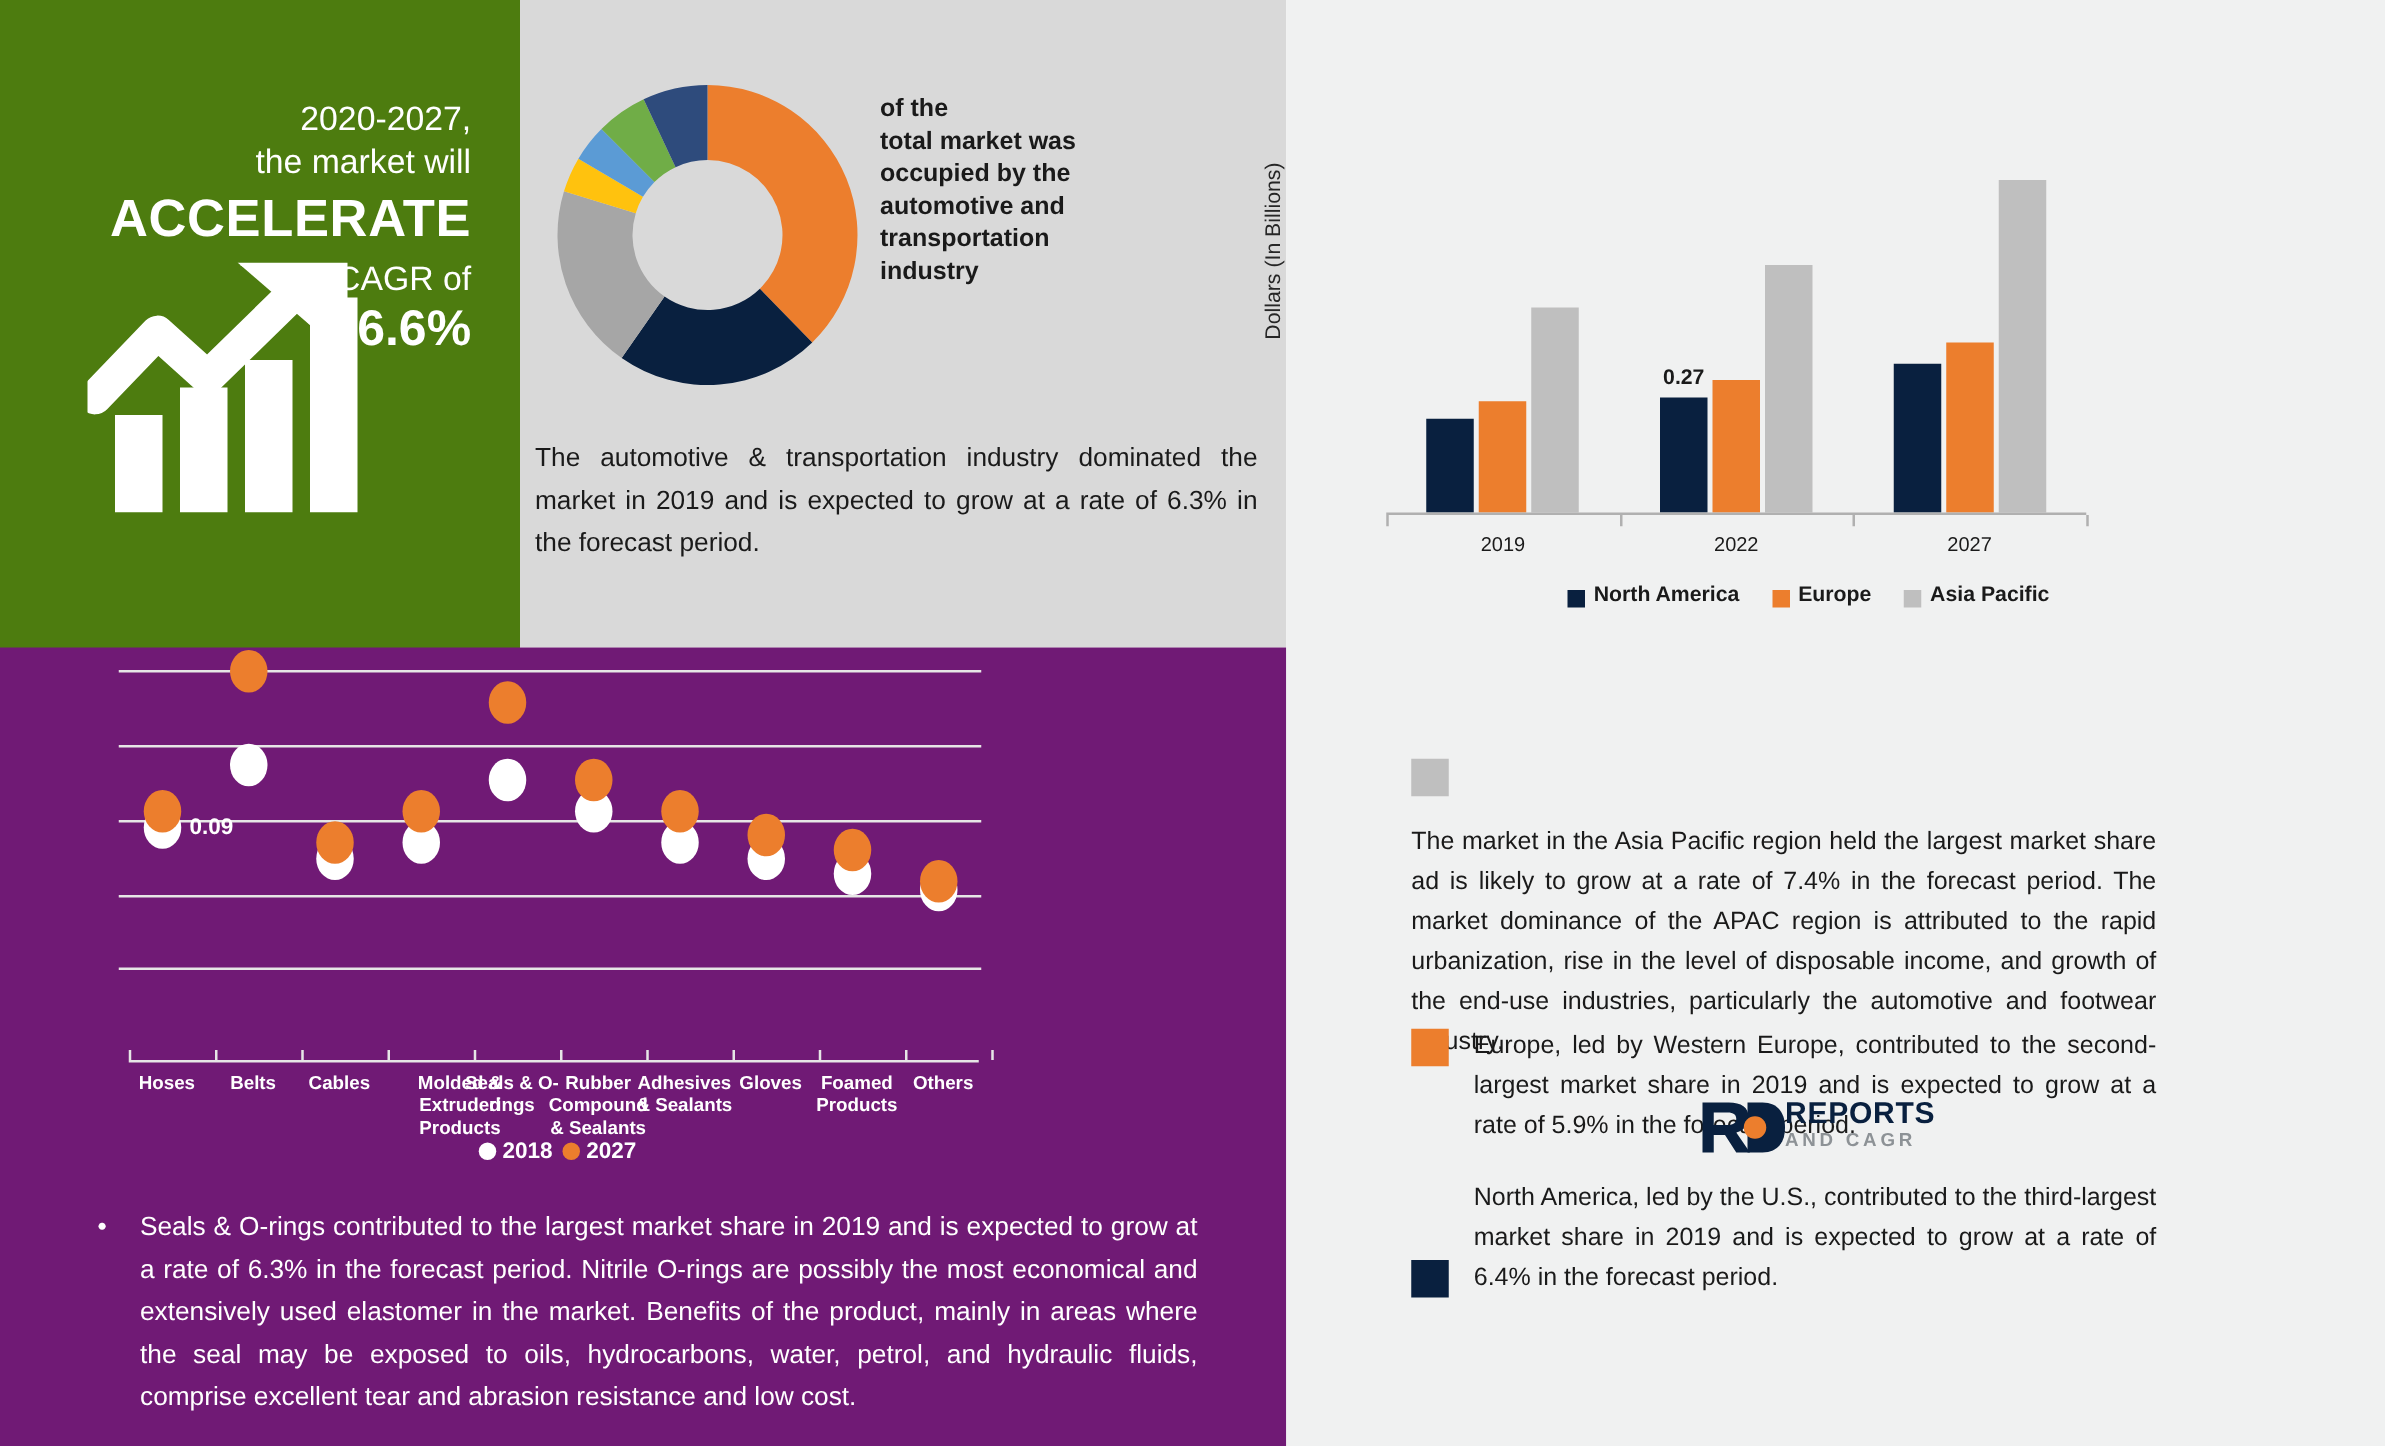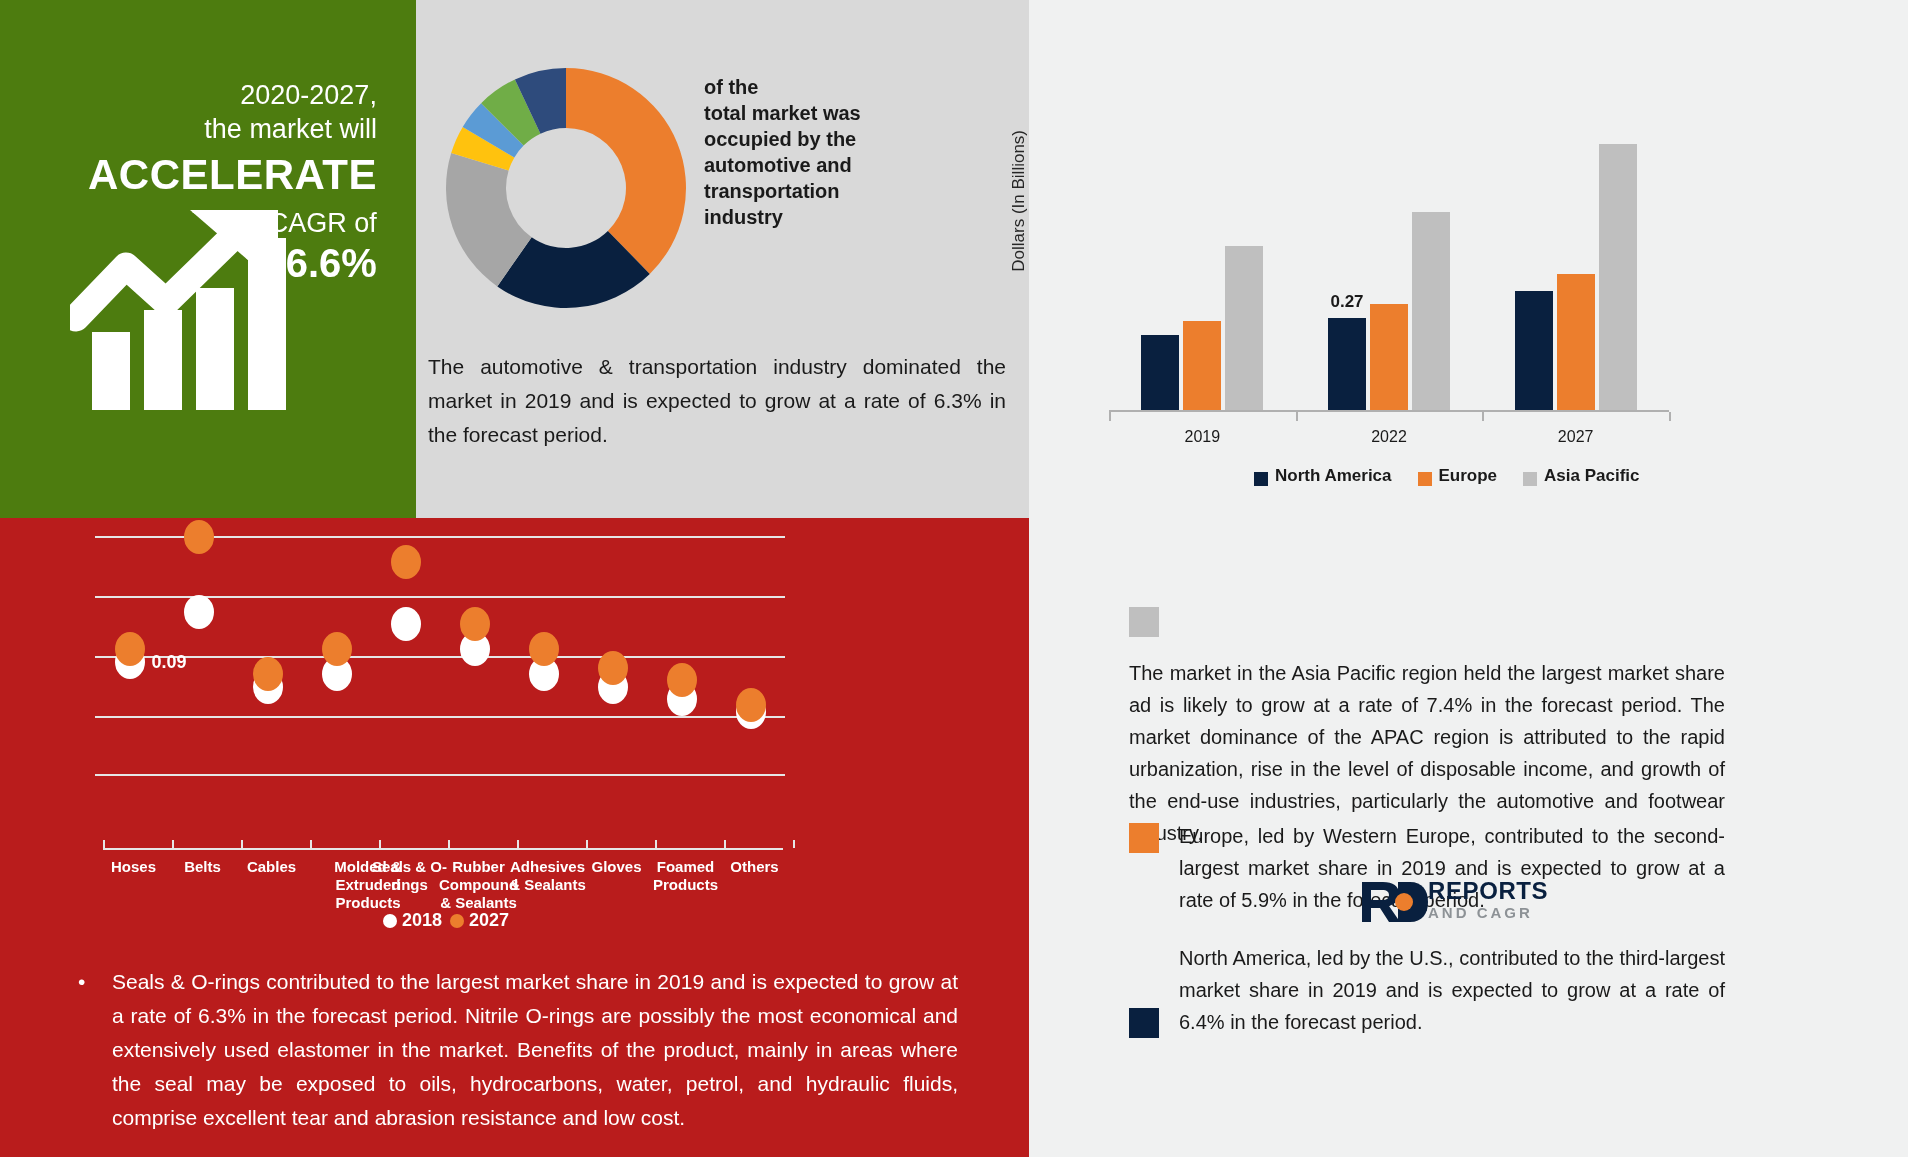--- a/index.html
+++ b/index.html
@@ -35,21 +35,21 @@
   .donut-sub { color: #1a1a1a; font-size: 20px; font-weight: 700; line-height: 26px; margin-top: 6px; }
   .donut-para {
     position: absolute; left: 0px; top: 350px; width: 600px; padding: 0 10px 0 12px;
     color: #1a1a1a; font-size: 21px; line-height: 34px; text-align: justify;
     font-family: "Liberation Sans", sans-serif;
   }
 
   
   .panel-dark {
     position: absolute; left: 0; top: 518px; width: 1029px; height: 639px;
-    background: #b91c1c;
+    background: #701a75;
   }
   .dotplot { position: absolute; left: 95px; top: 0px; width: 690px; height: 420px; }
   .dp-grid-line {
     position: absolute; left: 0; width: 690px; height: 2px; background: #e6e6e6;
   }
   .dp-dot {
     position: absolute; width: 30px; height: 34px; border-radius: 50%;
     transform: translate(-50%, -50%);
   }
   .dp-dot.y2018 { background: #ffffff; }

